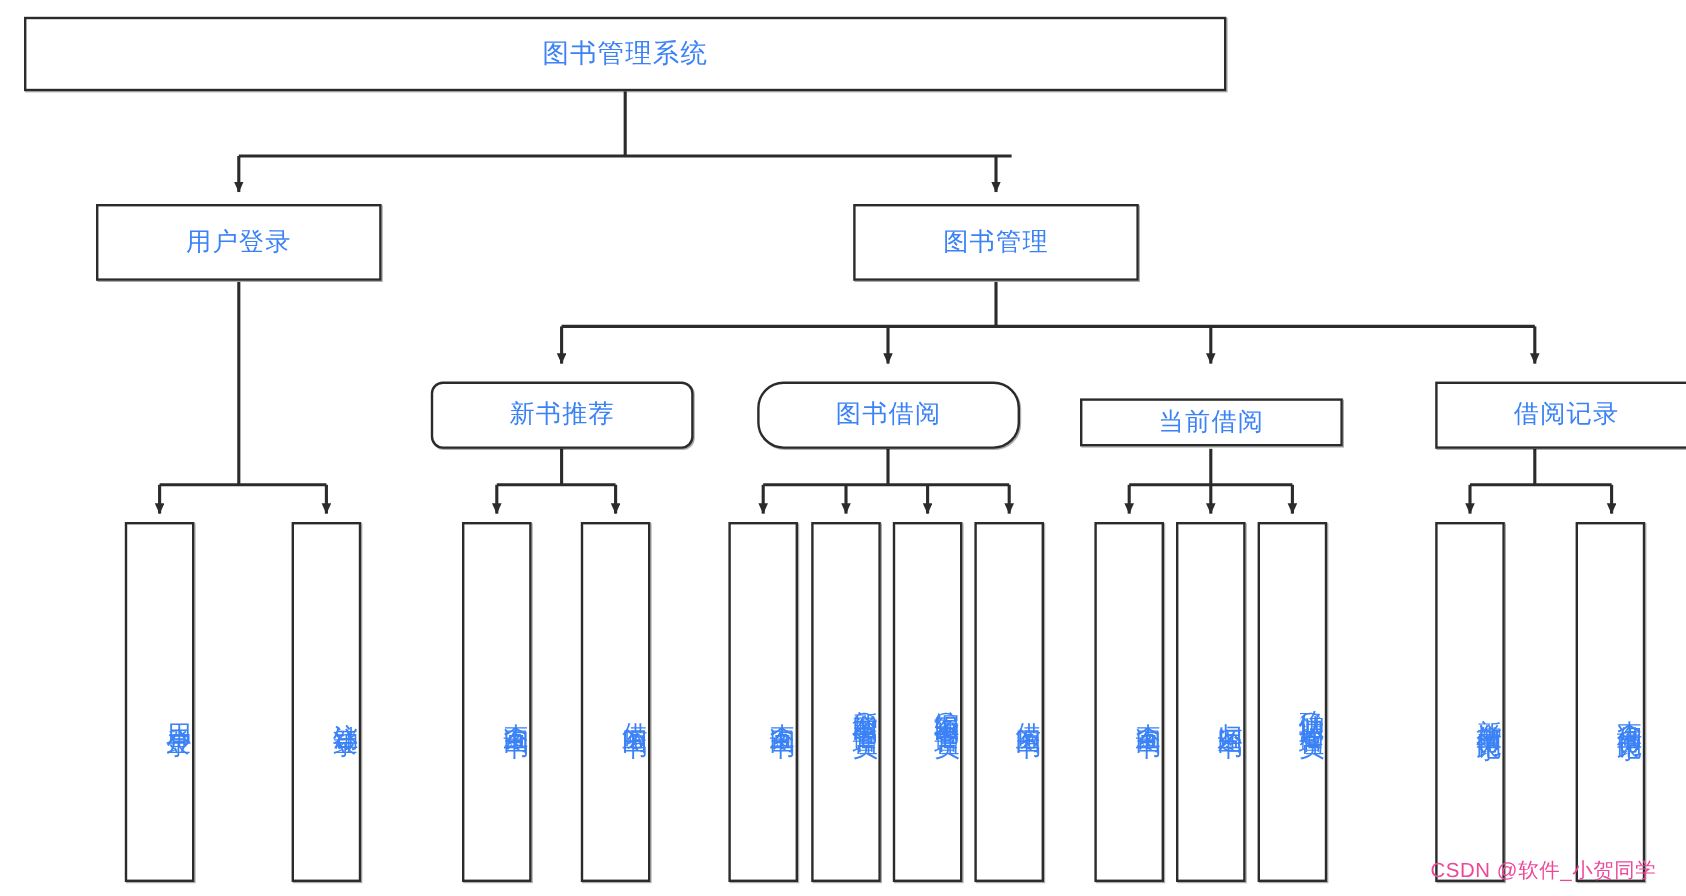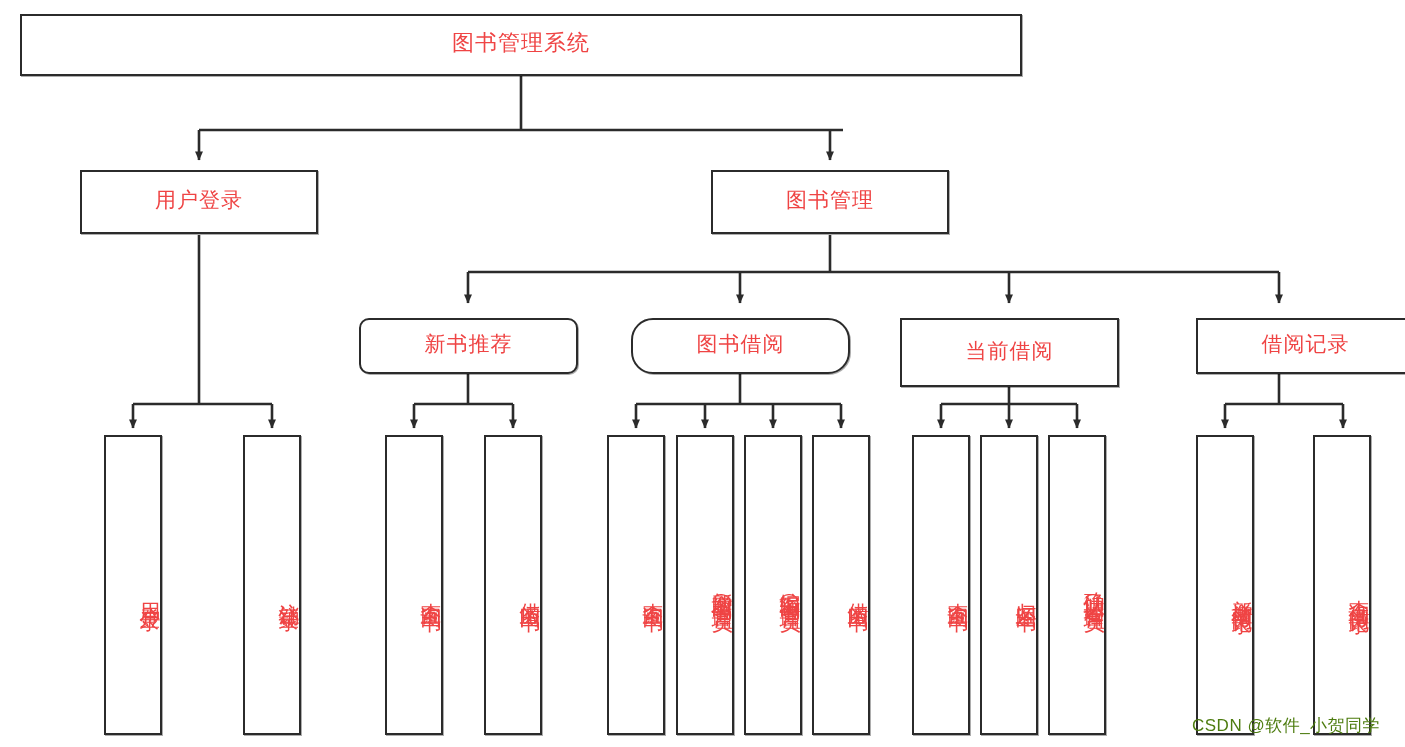--- a/index.html
+++ b/index.html
@@ -29,22 +29,21 @@
   }
   .node {
     position: absolute;
     box-sizing: border-box;
     background: #ffffff;
     border: 2px solid #2b2b2b;
     box-shadow: 1px 1px 0 rgba(0,0,0,0.32);
     display: flex;
     align-items: center;
     justify-content: center;
-    color: #ef4444;
-    font-family: Liberation Mono, monospace;
+    color: #3b82f6;
   }
   .node.horiz {
     font-size: 21px;
     letter-spacing: 1px;
     line-height: 1.2;
     text-align: center;
   }
   .node.root {
     font-size: 22px;
   }
@@ -61,21 +60,21 @@
     white-space: nowrap;
   }
   .node.vert.pad-top {
     padding-top: 14px;
   }
   .watermark {
     position: absolute;
     left: 1192px;
     top: 714px;
     font-size: 17px;
-    color: #4d7c0f;
+    color: #ec4899;
     letter-spacing: 0.5px;
     white-space: nowrap;
     font-family: "Liberation Sans", "DejaVu Sans", sans-serif;
   }
 </style>
 </head>
 <body>
 
 <div id="canvas">
 
@@ -139,21 +138,21 @@
   <div class="node horiz" style="left:711px; top:170px; width:238px; height:64px;">
     <span>图书管理</span>
   </div>
 
   <div class="node horiz" style="left:359px; top:318px; width:219px; height:56px;border-radius:10px;">
     <span>新书推荐</span>
   </div>
   <div class="node horiz" style="left:631px; top:318px; width:219px; height:56px;border-radius:22px;">
     <span>图书借阅</span>
   </div>
-  <div class="node horiz" style="left:900px; top:318px; width:219px; height:69px;">
+  <div class="node horiz" style="left:900px; top:332px; width:219px; height:40px;">
     <span>当前借阅</span>
   </div>
   <div class="node horiz" style="left:1196px; top:318px; width:219px; height:56px;">
     <span>借阅记录</span>
   </div>
 
   <div class="node vert pad-top" style="left:104px; top:435px; width:58px; height:300px;">
     <span>用户登录</span>
   </div>
   <div class="node vert pad-top" style="left:243px; top:435px; width:58px; height:300px;">

